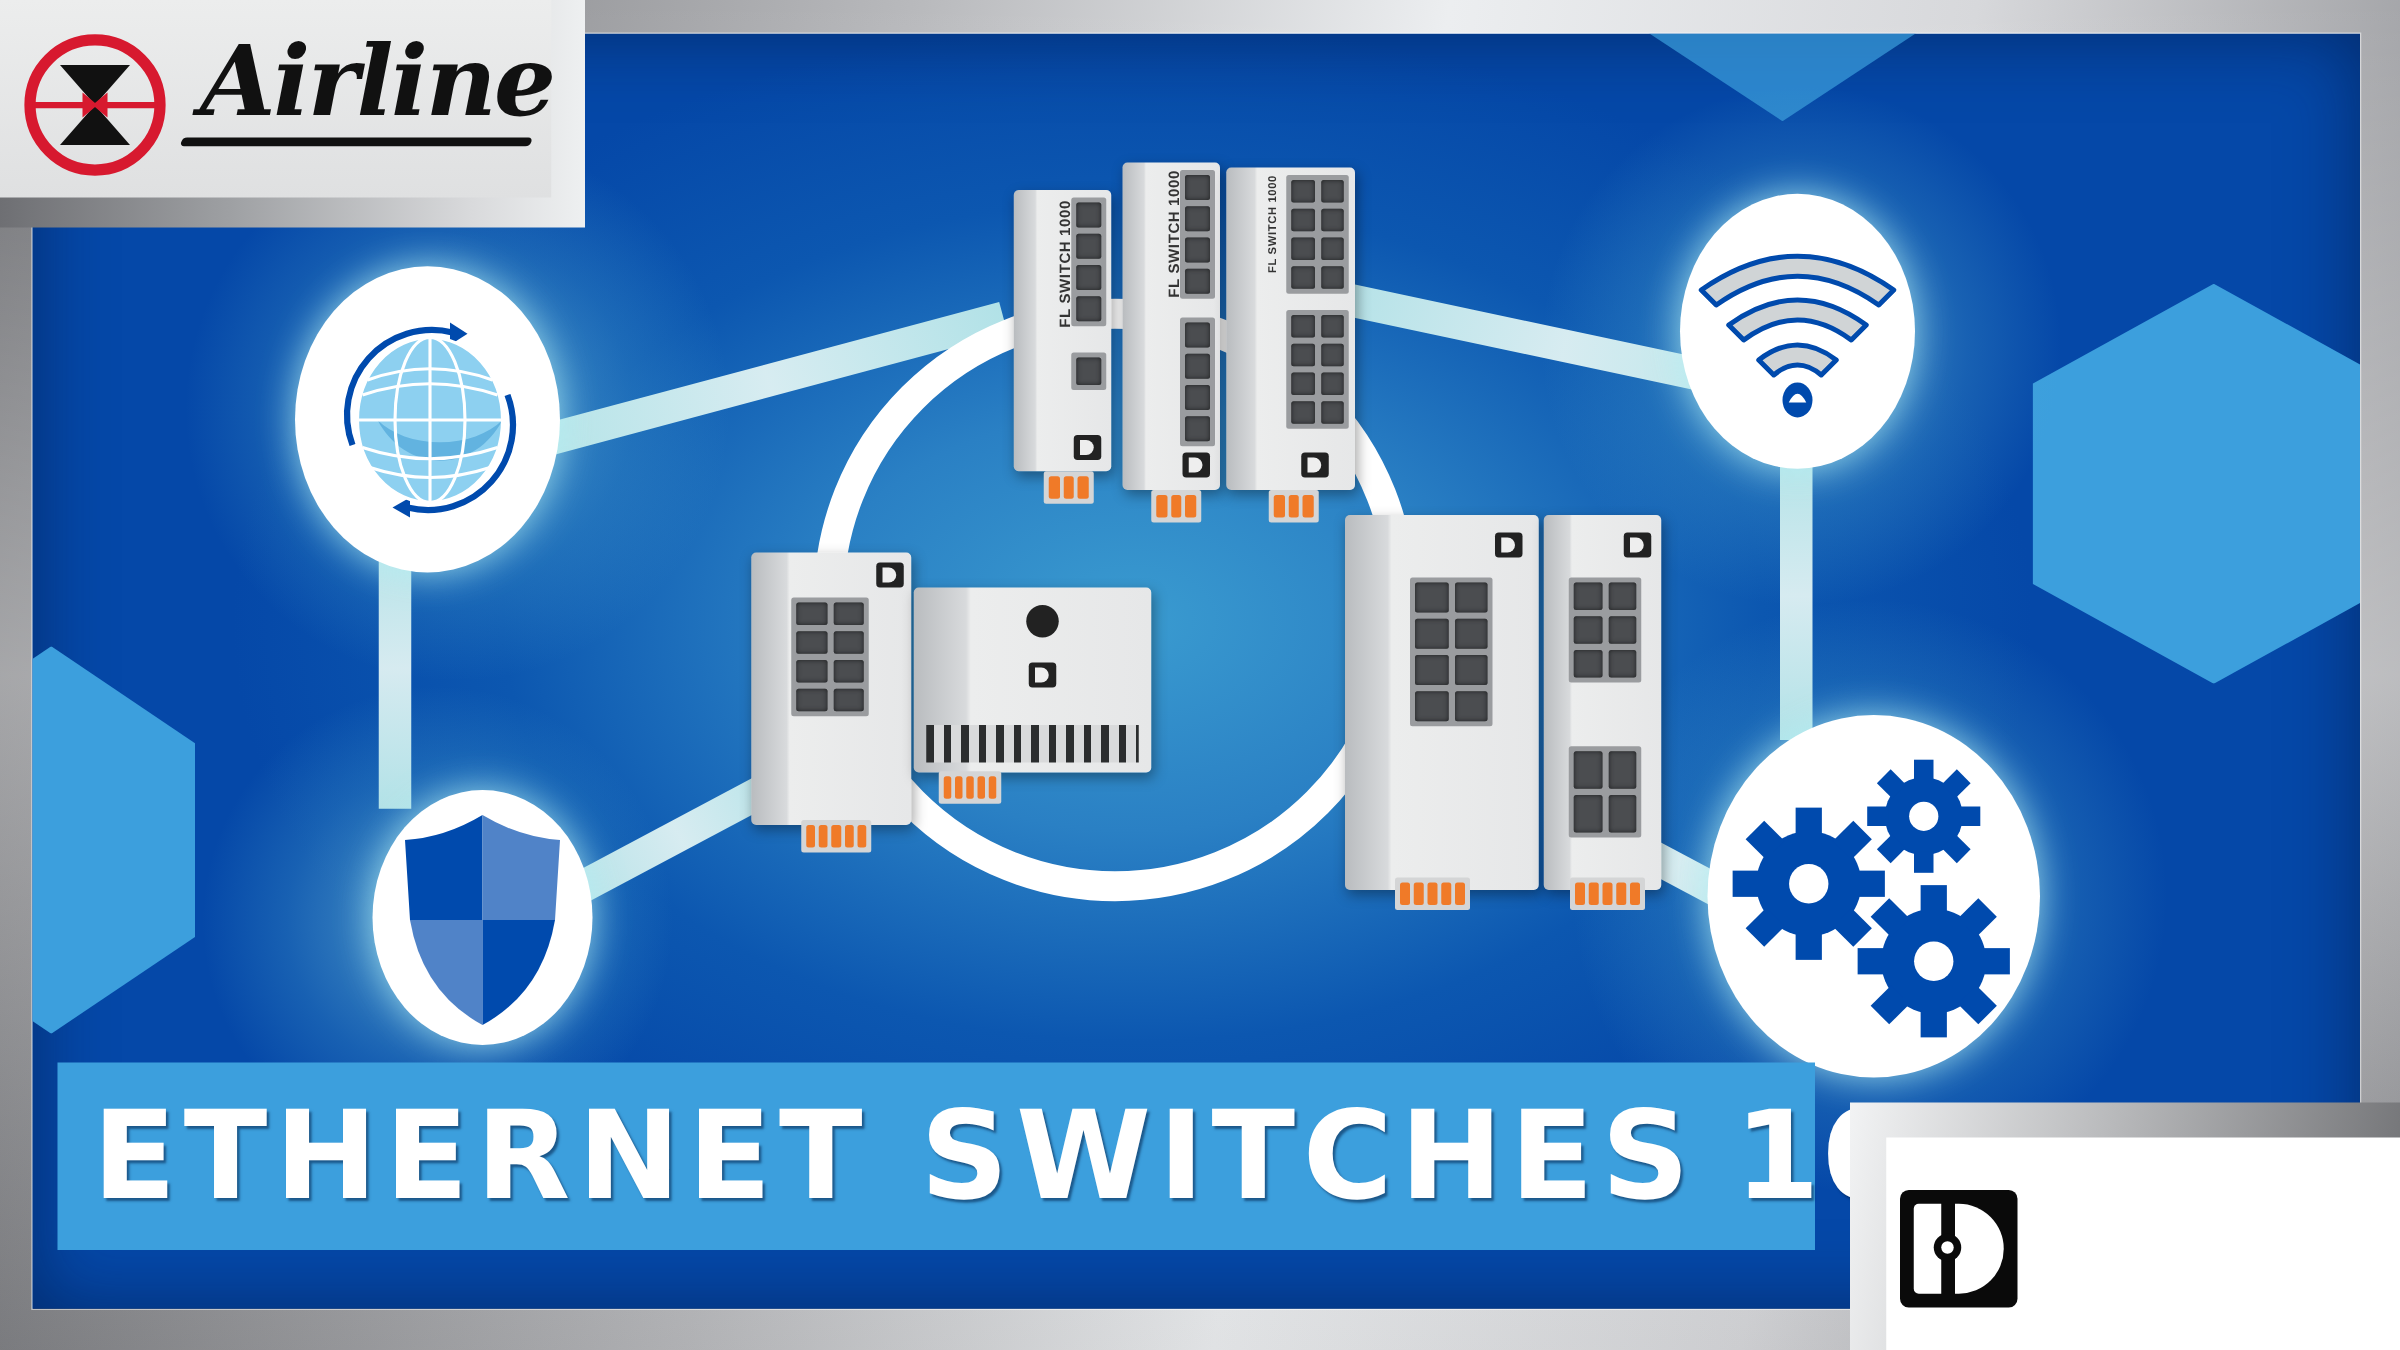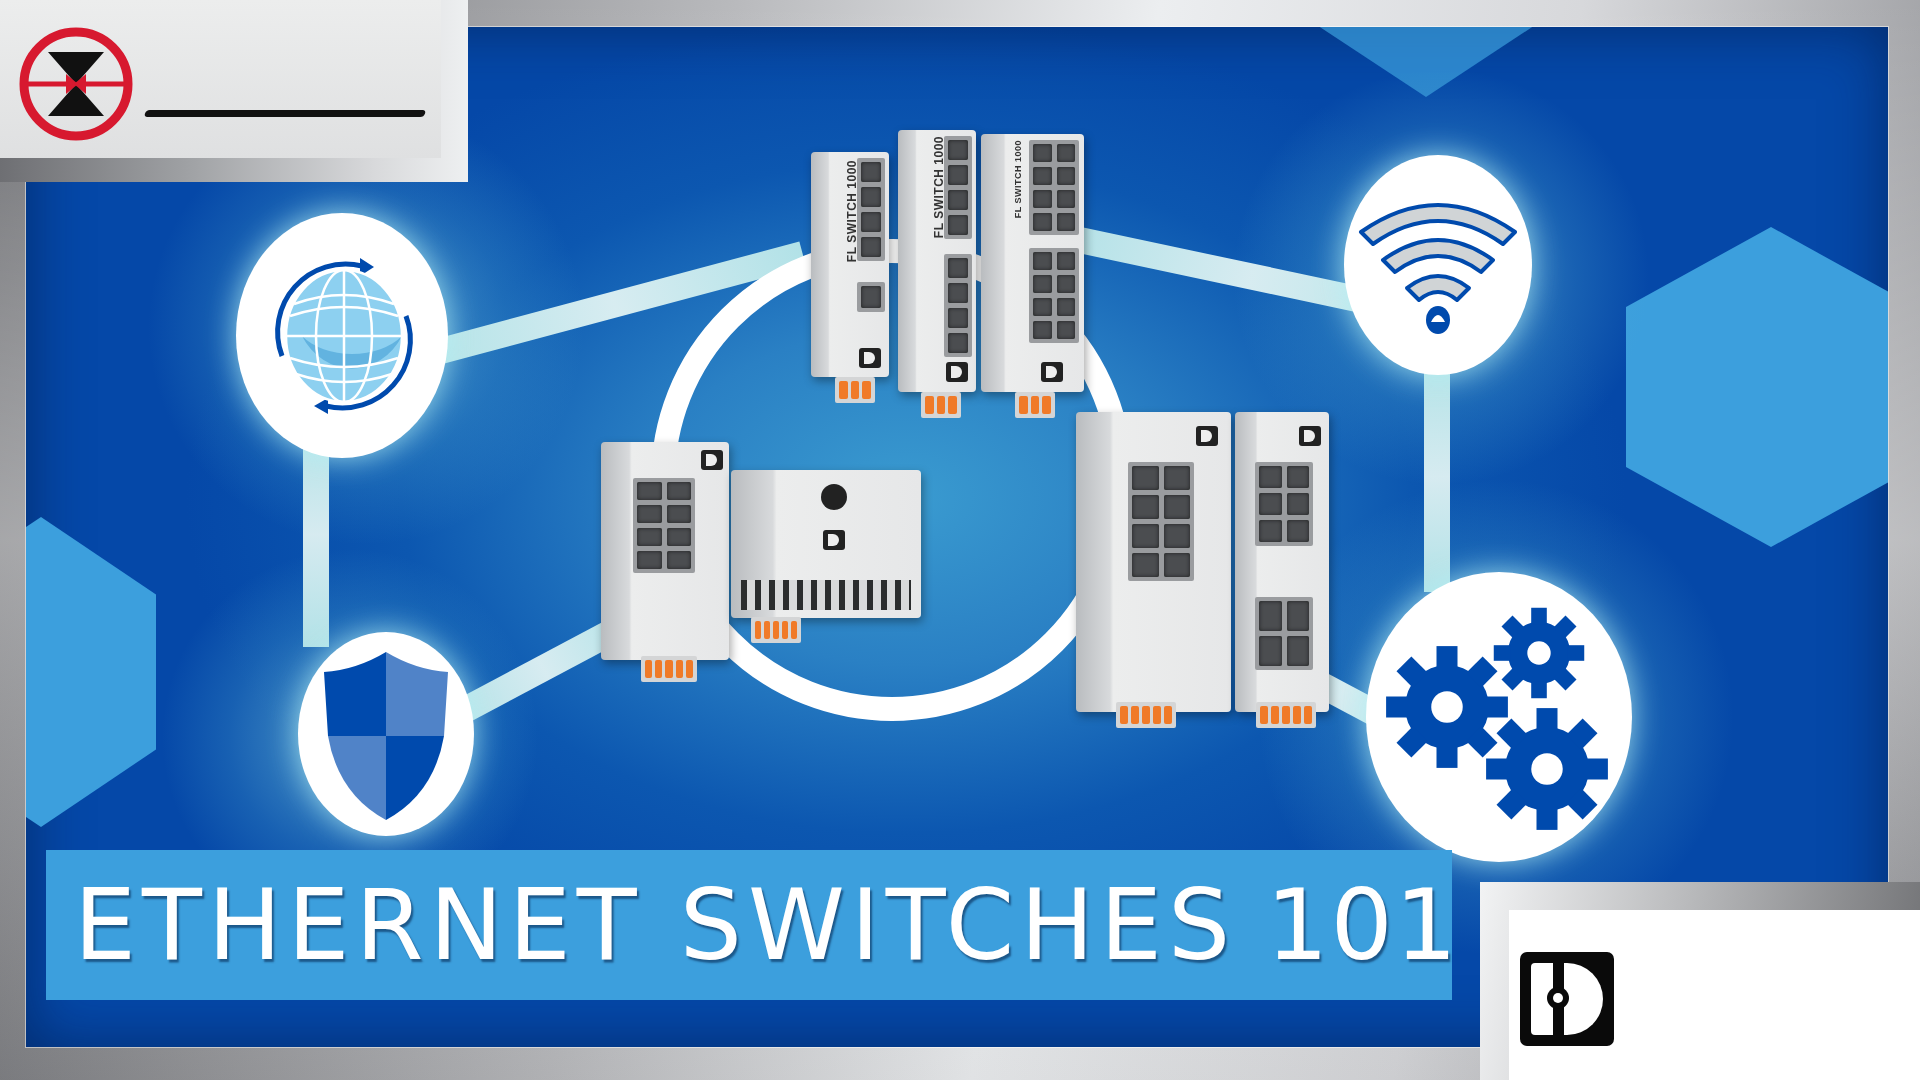--- a/index.html
+++ b/index.html
@@ -77,21 +77,21 @@
     font-size: 78px; color: #111; letter-spacing: -2px;
   }
   .airline-underline { position: absolute; left: 145px; top: 110px; width: 280px; height: 7px; background: #111; border-radius: 4px; transform: skewX(-20deg); }
 
   .banner {
     position: absolute; left: 46px; top: 850px; width: 1406px; height: 150px;
     background: #3c9fdd;
     display: flex; align-items: center; padding-left: 28px;
   }
   .banner-text {
-    font-family: "DejaVu Sans", sans-serif; font-weight: normal;
+    font-family: "DejaVu Sans", sans-serif; font-weight: bold;
     font-size: 98px; color: #ffffff; letter-spacing: 6px;
     text-shadow: 2px 3px 2px rgba(0,30,70,0.55);
     white-space: nowrap;
   }
   .banner-num { margin-left: 30px; letter-spacing: 2px; }
 
   .logo-phoenix-outer {
     position: absolute; left: 1480px; top: 882px; width: 440px; height: 198px;
     background: linear-gradient(100deg, #f2f3f4 0%, #b8b9bb 45%, #6e6f72 100%);
   }
@@ -361,20 +361,21 @@
   <div class="logo-airline-inner">
     <svg style="position:absolute;left:16px;top:24px;" width="120" height="120" viewBox="0 0 120 120">
       <circle cx="60" cy="60" r="52" fill="none" stroke="#d7192f" stroke-width="9"></circle>
       <polygon points="32,28 88,28 60,60" fill="#111"></polygon>
       <polygon points="32,92 88,92 60,60" fill="#111"></polygon>
       <line x1="10" y1="60" x2="54" y2="60" stroke="#d7192f" stroke-width="5"></line>
       <polygon points="50,50 62,60 50,70" fill="#d7192f"></polygon>
       <line x1="66" y1="60" x2="110" y2="60" stroke="#d7192f" stroke-width="5"></line>
       <polygon points="70,50 58,60 70,70" fill="#d7192f"></polygon>
     </svg>
+    <span class="airline-word">Airline</span>
     <div class="airline-underline"></div>
   </div>
 </div>
 
 <div class="banner">
   <span class="banner-text">ETHERNET SWITCHES</span>
   <span class="banner-text banner-num">101</span>
 </div>
 
 <div class="logo-phoenix-outer">

